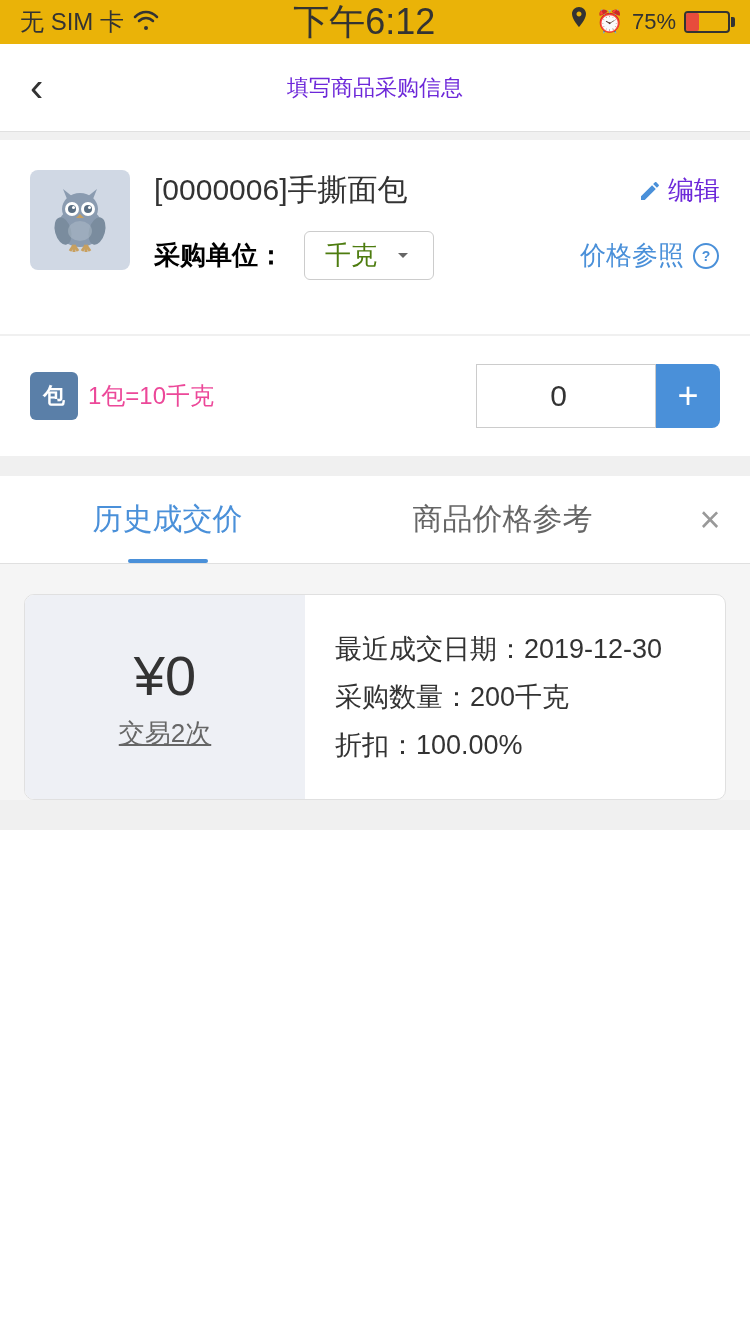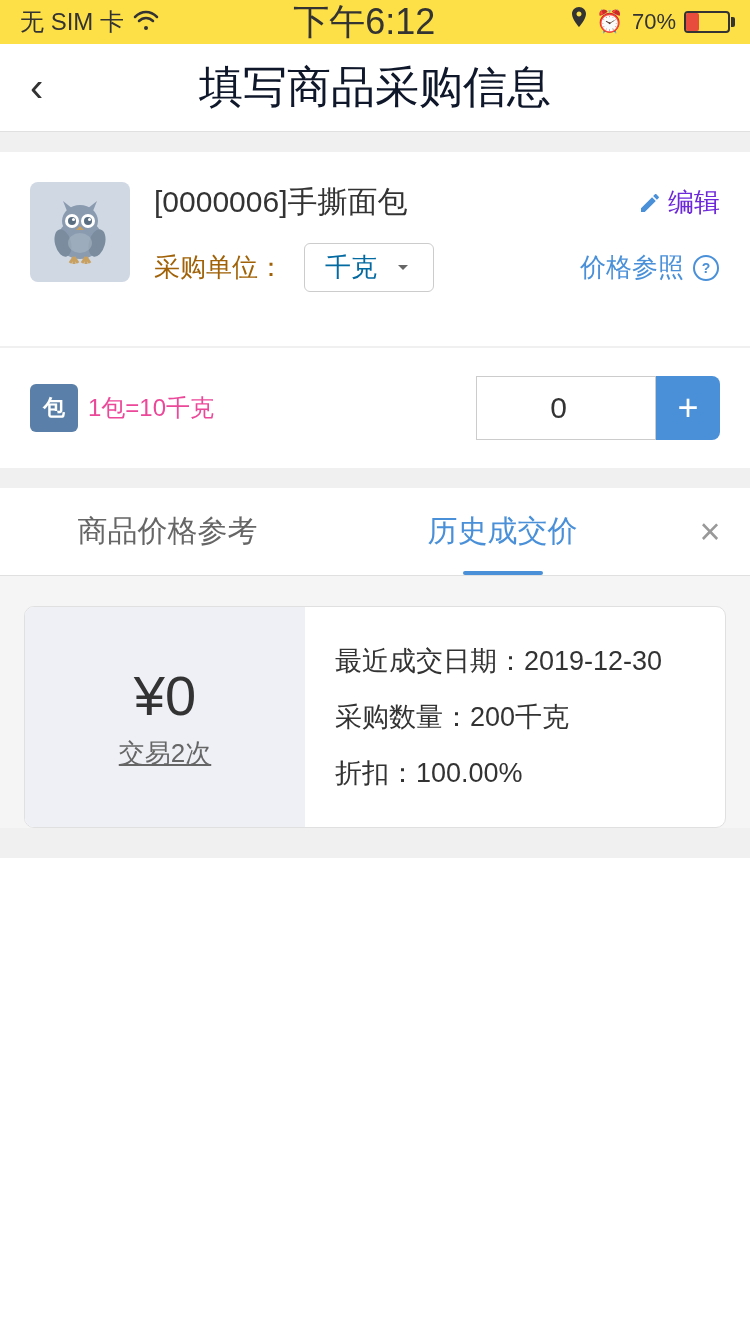--- a/index.html
+++ b/index.html
@@ -10,21 +10,21 @@
       background: #f0f0f0;
       font-family: -apple-system, "PingFang SC", "Helvetica Neue", Arial, sans-serif;
       font-size: 28px;
       color: #333;
       overflow-x: hidden;
     }
 
     
     .status-bar {
       height: 44px;
-      background: #fde047;
+      background: #eab308;
       display: flex;
       align-items: center;
       justify-content: space-between;
       padding: 0 20px;
       font-size: 24px;
       font-weight: 500;
     }
     .status-left { display: flex; align-items: center; gap: 8px; }
     .status-center { font-size: 36px; font-weight: 500; }
     .status-right { display: flex; align-items: center; gap: 8px; font-size: 22px; }
@@ -66,29 +66,29 @@
     .nav-back {
       font-size: 40px;
       color: #333;
       cursor: pointer;
       padding: 10px 20px 10px 0;
     }
     .nav-title {
       position: absolute;
       left: 50%;
       transform: translateX(-50%);
-      font-size: 44px;
+      font-size: 22px;
       font-weight: 500;
-      color: #0f172a;
+      color: #6d28d9;
     }
 
     
     .product-section {
       background: #fff;
-      margin-top: 20px;
+      margin-top: 8px;
       padding: 30px;
     }
     .product-header {
       display: flex;
       align-items: flex-start;
       gap: 24px;
       margin-bottom: 24px;
     }
     .product-thumbnail {
       width: 100px;
@@ -128,28 +128,29 @@
       cursor: pointer;
     }
     .unit-row {
       display: flex;
       align-items: center;
       margin-top: 20px;
       gap: 20px;
     }
     .unit-label {
       font-size: 26px;
-      color: #a16207;
+      color: #000000;
+      font-weight: bold;
     }
     .unit-select {
       border: 1px solid #ccc;
       border-radius: 6px;
       padding: 6px 20px;
       font-size: 26px;
-      color: #0369a1;
+      color: #4d7c0f;
       display: flex;
       align-items: center;
       gap: 16px;
       cursor: pointer;
     }
     .price-ref-btn {
       margin-left: auto;
       display: flex;
       align-items: center;
       gap: 8px;
@@ -292,21 +293,21 @@
       color: #666;
       margin-top: 8px;
       text-decoration: underline;
     }
     .card-right {
       flex: 1;
       padding: 36px 30px;
       display: flex;
       flex-direction: column;
       justify-content: flex-end;
-      gap: 20px;
+      gap: 12px;
     }
     .card-detail-row {
       font-size: 27px;
       color: #333;
     }
 
     
     .main-body {
       background: #fff;
       flex: 1;
@@ -328,21 +329,21 @@
     </span>
   </div>
   <div class="status-center">下午6:12</div>
   <div class="status-right">
     <span>
       <svg width="20" height="24" viewBox="0 0 20 24" fill="#333">
         <path d="M10 0C6.13 0 3 3.13 3 7c0 5.25 7 13 7 13s7-7.75 7-13c0-3.87-3.13-7-7-7zm0 9.5c-1.38 0-2.5-1.12-2.5-2.5S8.62 4.5 10 4.5s2.5 1.12 2.5 2.5S11.38 9.5 10 9.5z"></path>
       </svg>
     </span>
     <span>⏰</span>
-    <span>70%</span>
+    <span>75%</span>
     <span class="battery-icon">
       <div class="battery-fill"></div>
     </span>
   </div>
 </div>
 
 <div class="nav-bar">
   <div class="nav-back">‹</div>
   <div class="nav-title">填写商品采购信息</div>
 </div>
@@ -422,26 +423,26 @@
   </div>
   <div class="quantity-controls">
     <input class="quantity-input" type="number" value="0" style="">
     <div class="quantity-plus">+</div>
   </div>
 </div>
 
 <div class="price-panel">
 
   <div class="tabs">
-    <div class="tab">
-      <span>商品价格参考</span>
-    </div>
     <div class="tab active">
       <span>历史成交价</span>
       <div class="tab-underline"></div>
+    </div>
+    <div class="tab">
+      <span>商品价格参考</span>
     </div>
     <div class="close-btn">×</div>
   </div>
 
   <div class="transaction-card">
     <div class="card-left">
       <div class="price-value">¥0</div>
       <div class="transaction-count">交易2次</div>
     </div>
     <div class="card-right">

